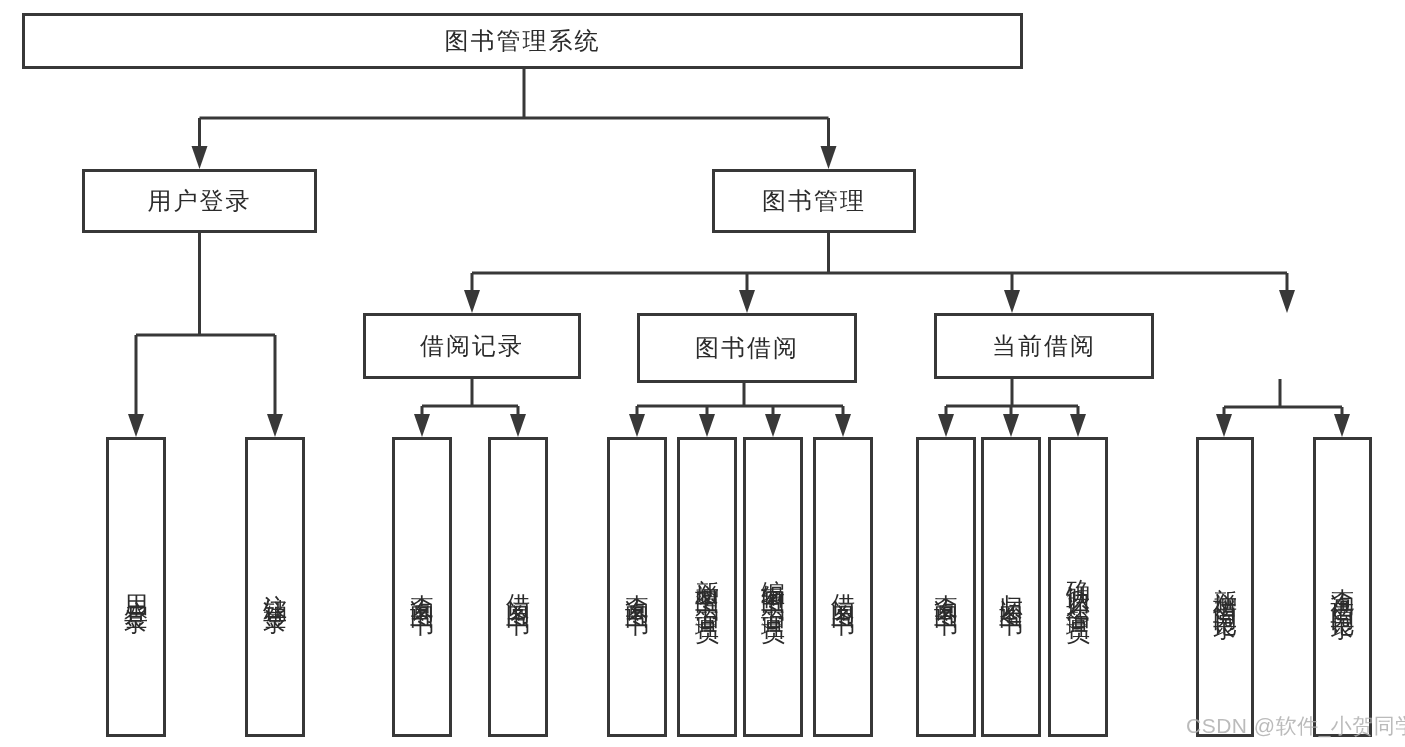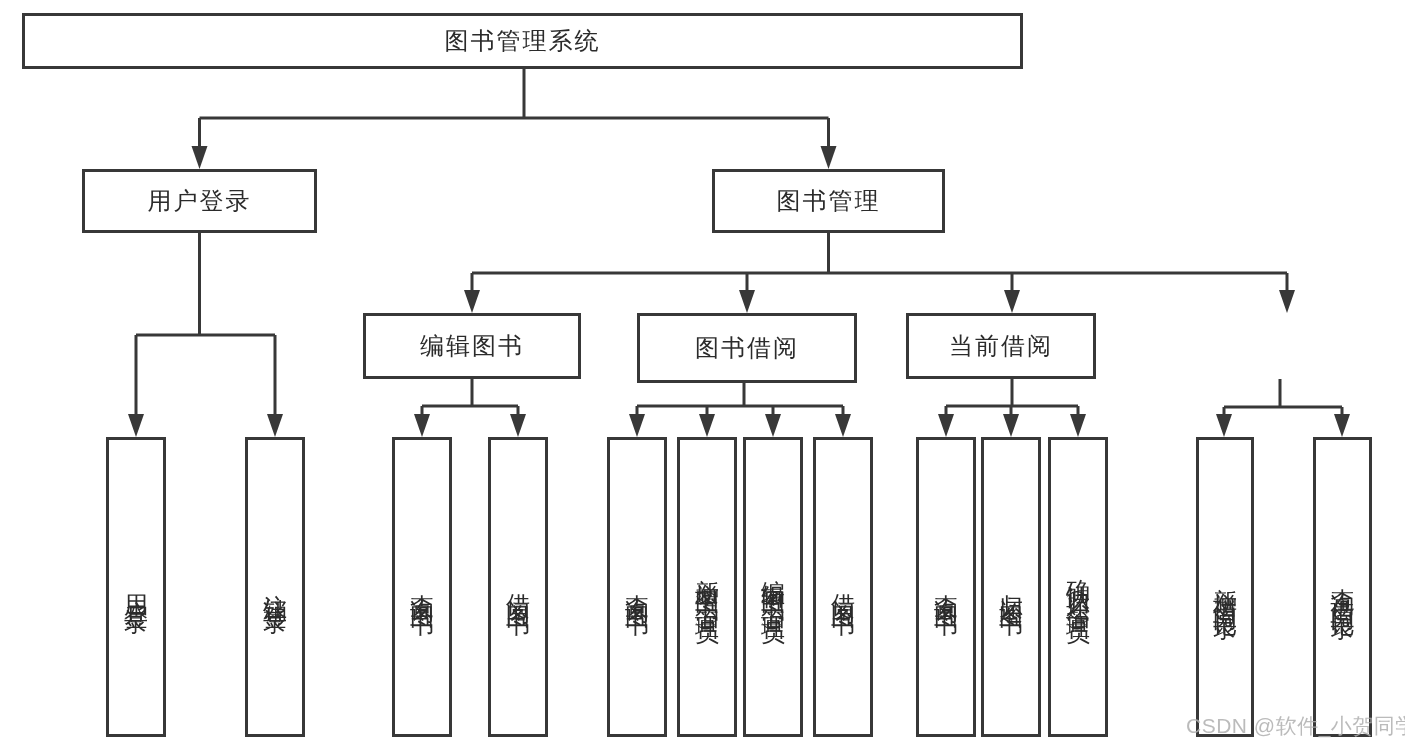--- a/index.html
+++ b/index.html
@@ -82,31 +82,31 @@
     </g>
   </svg>
 
   <div class="node" style="left:22px;top:13px;width:1001px;height:56px;">
     <span class="lbl">图书管理系统</span>
   </div>
 
   <div class="node" style="left:82px;top:169px;width:235px;height:64px;">
     <span class="lbl">用户登录</span>
   </div>
-  <div class="node" style="left:712px;top:169px;width:233px;height:64px;">
+  <div class="node" style="left:712px;top:169px;width:204px;height:64px;">
     <span class="lbl">图书管理</span>
   </div>
 
   <div class="node" style="left:363px;top:313px;width:218px;height:66px;">
-    <span class="lbl">编辑图书</span>
+    <span class="lbl">借阅记录</span>
   </div>
   <div class="node" style="left:637px;top:313px;width:220px;height:70px;">
     <span class="lbl">图书借阅</span>
   </div>
-  <div class="node" style="left:906px;top:313px;width:190px;height:66px;">
+  <div class="node" style="left:934px;top:313px;width:220px;height:66px;">
     <span class="lbl">当前借阅</span>
   </div>
 
   <div class="node v" style="left:106px;top:437px;width:60px;height:300px;">
     <span class="lbl">用户登录</span>
   </div>
   <div class="node v" style="left:245px;top:437px;width:60px;height:300px;">
     <span class="lbl">注销登录</span>
   </div>
 

